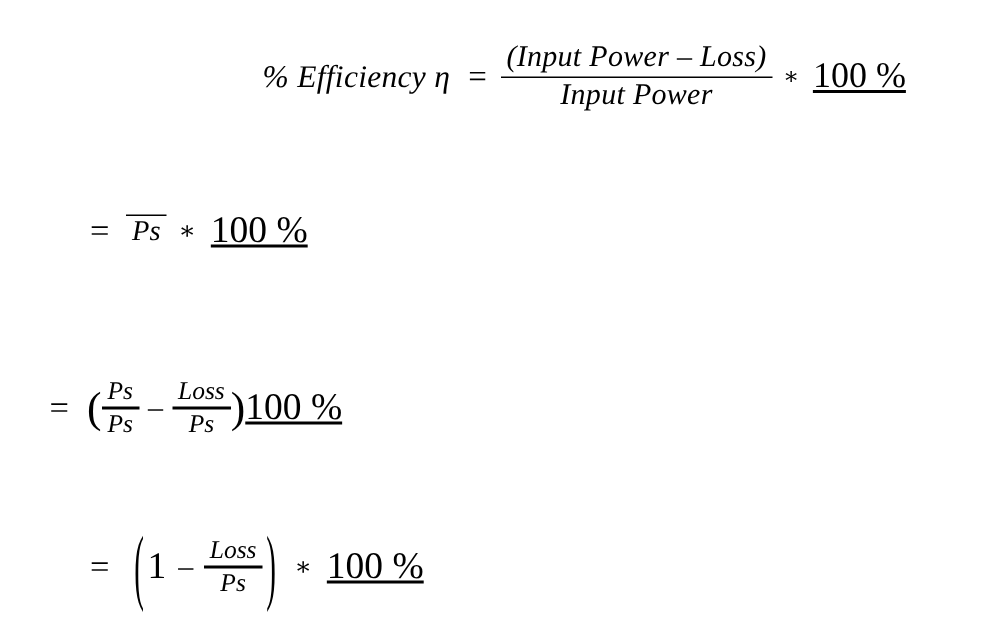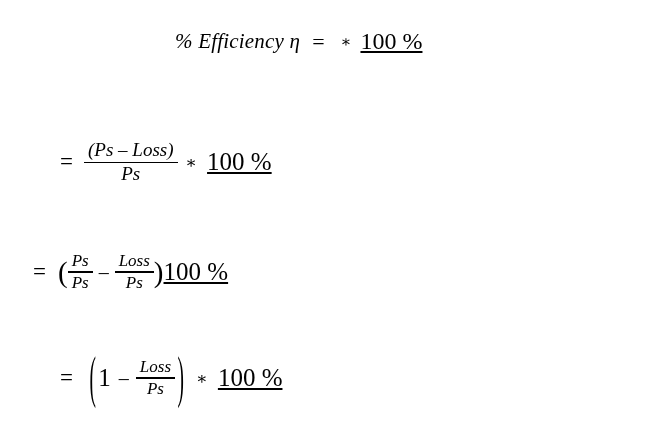--- a/index.html
+++ b/index.html
@@ -121,30 +121,31 @@
   #line4 .ast { margin: 0 10px 0 12px; font-size: 17px; }
   #line4 .hundred { font-size: 25px; }
 </style>
 </head>
 <body>
 
 <div class="eq" id="line1">
   <span class="ital lhs">% Efficiency η</span>
   <span class="op eqsign">=</span>
   <span class="frac">
+    <span class="num ital">(Input Power –  Loss)</span>
     <span class="bar"></span>
+    <span class="den ital">Input Power</span>
   </span>
   <span class="op ast">∗</span>
   <span class="upr hundred">100 %</span>
 </div>
 
 <div class="eq" id="line2">
   <span class="op eqsign">=</span>
   <span class="frac">
-    <span class="num ital">(Ps – Loss)</span>
     <span class="bar"></span>
     <span class="den ital">Ps</span>
   </span>
   <span class="op ast">∗</span>
   <span class="upr hundred">100 %</span>
 </div>
 
 <div class="eq" id="line3">
   <span class="op eqsign">=</span>
   <span class="paren">(</span>

